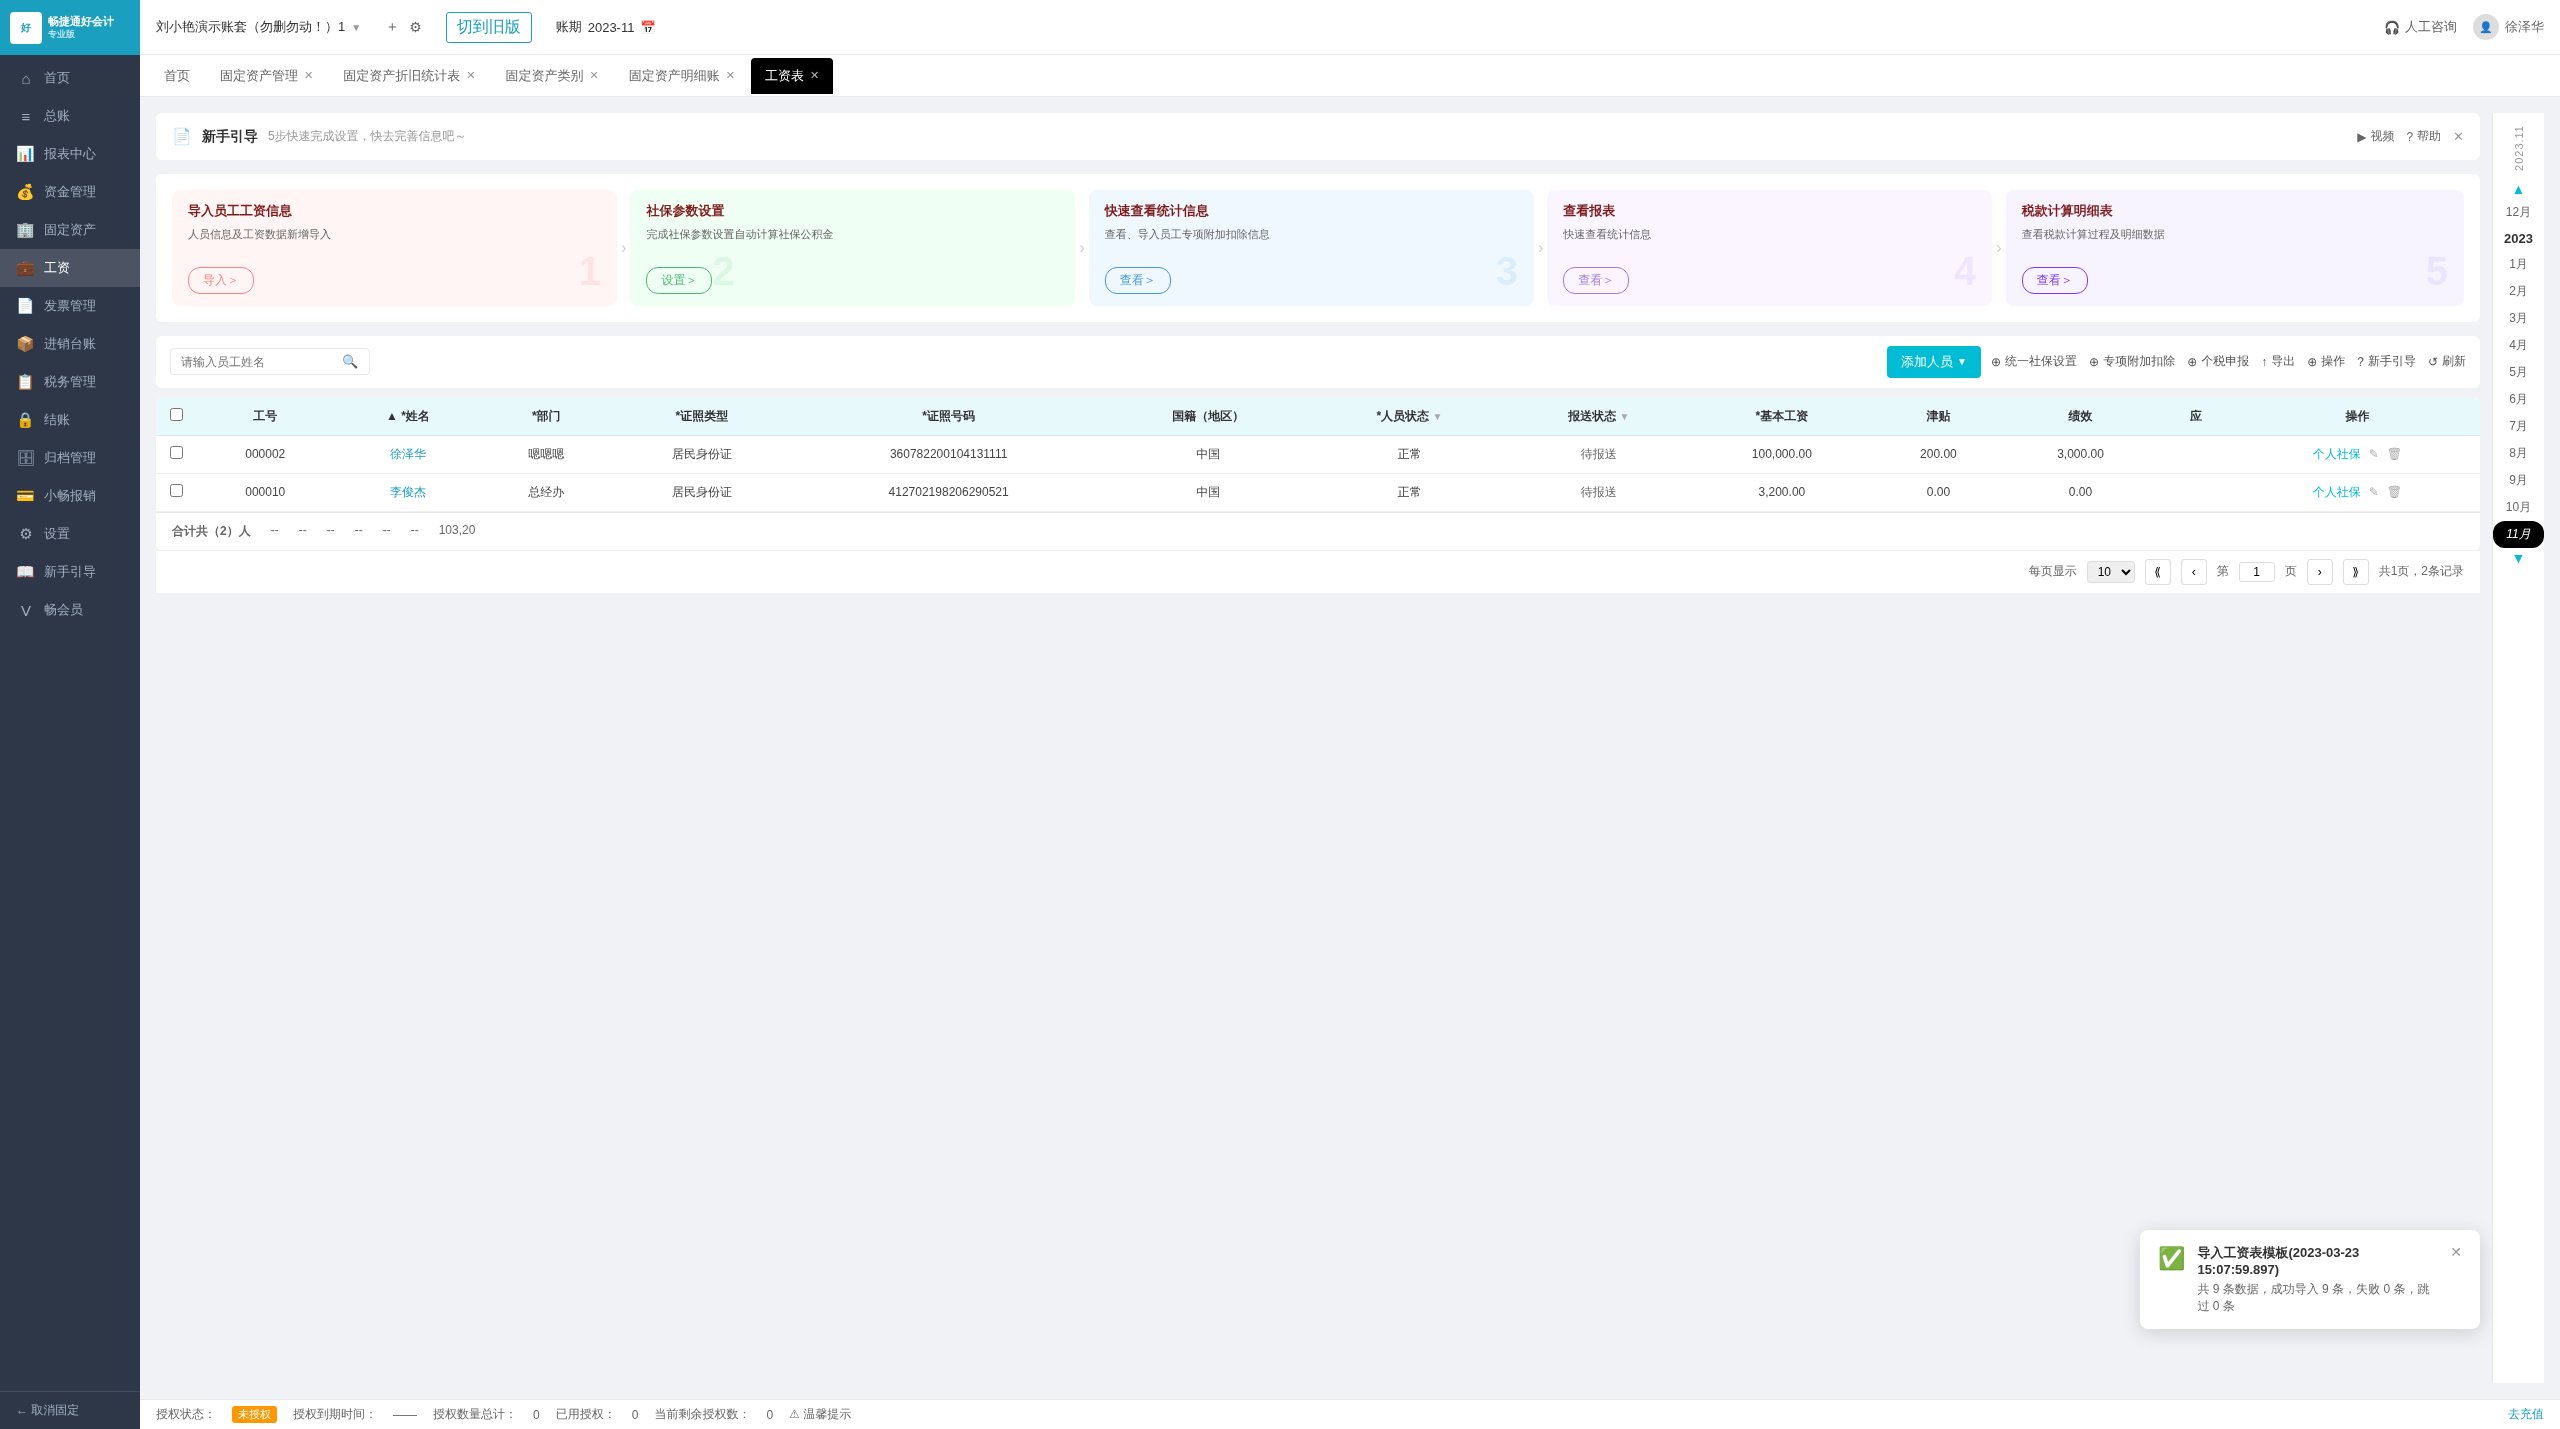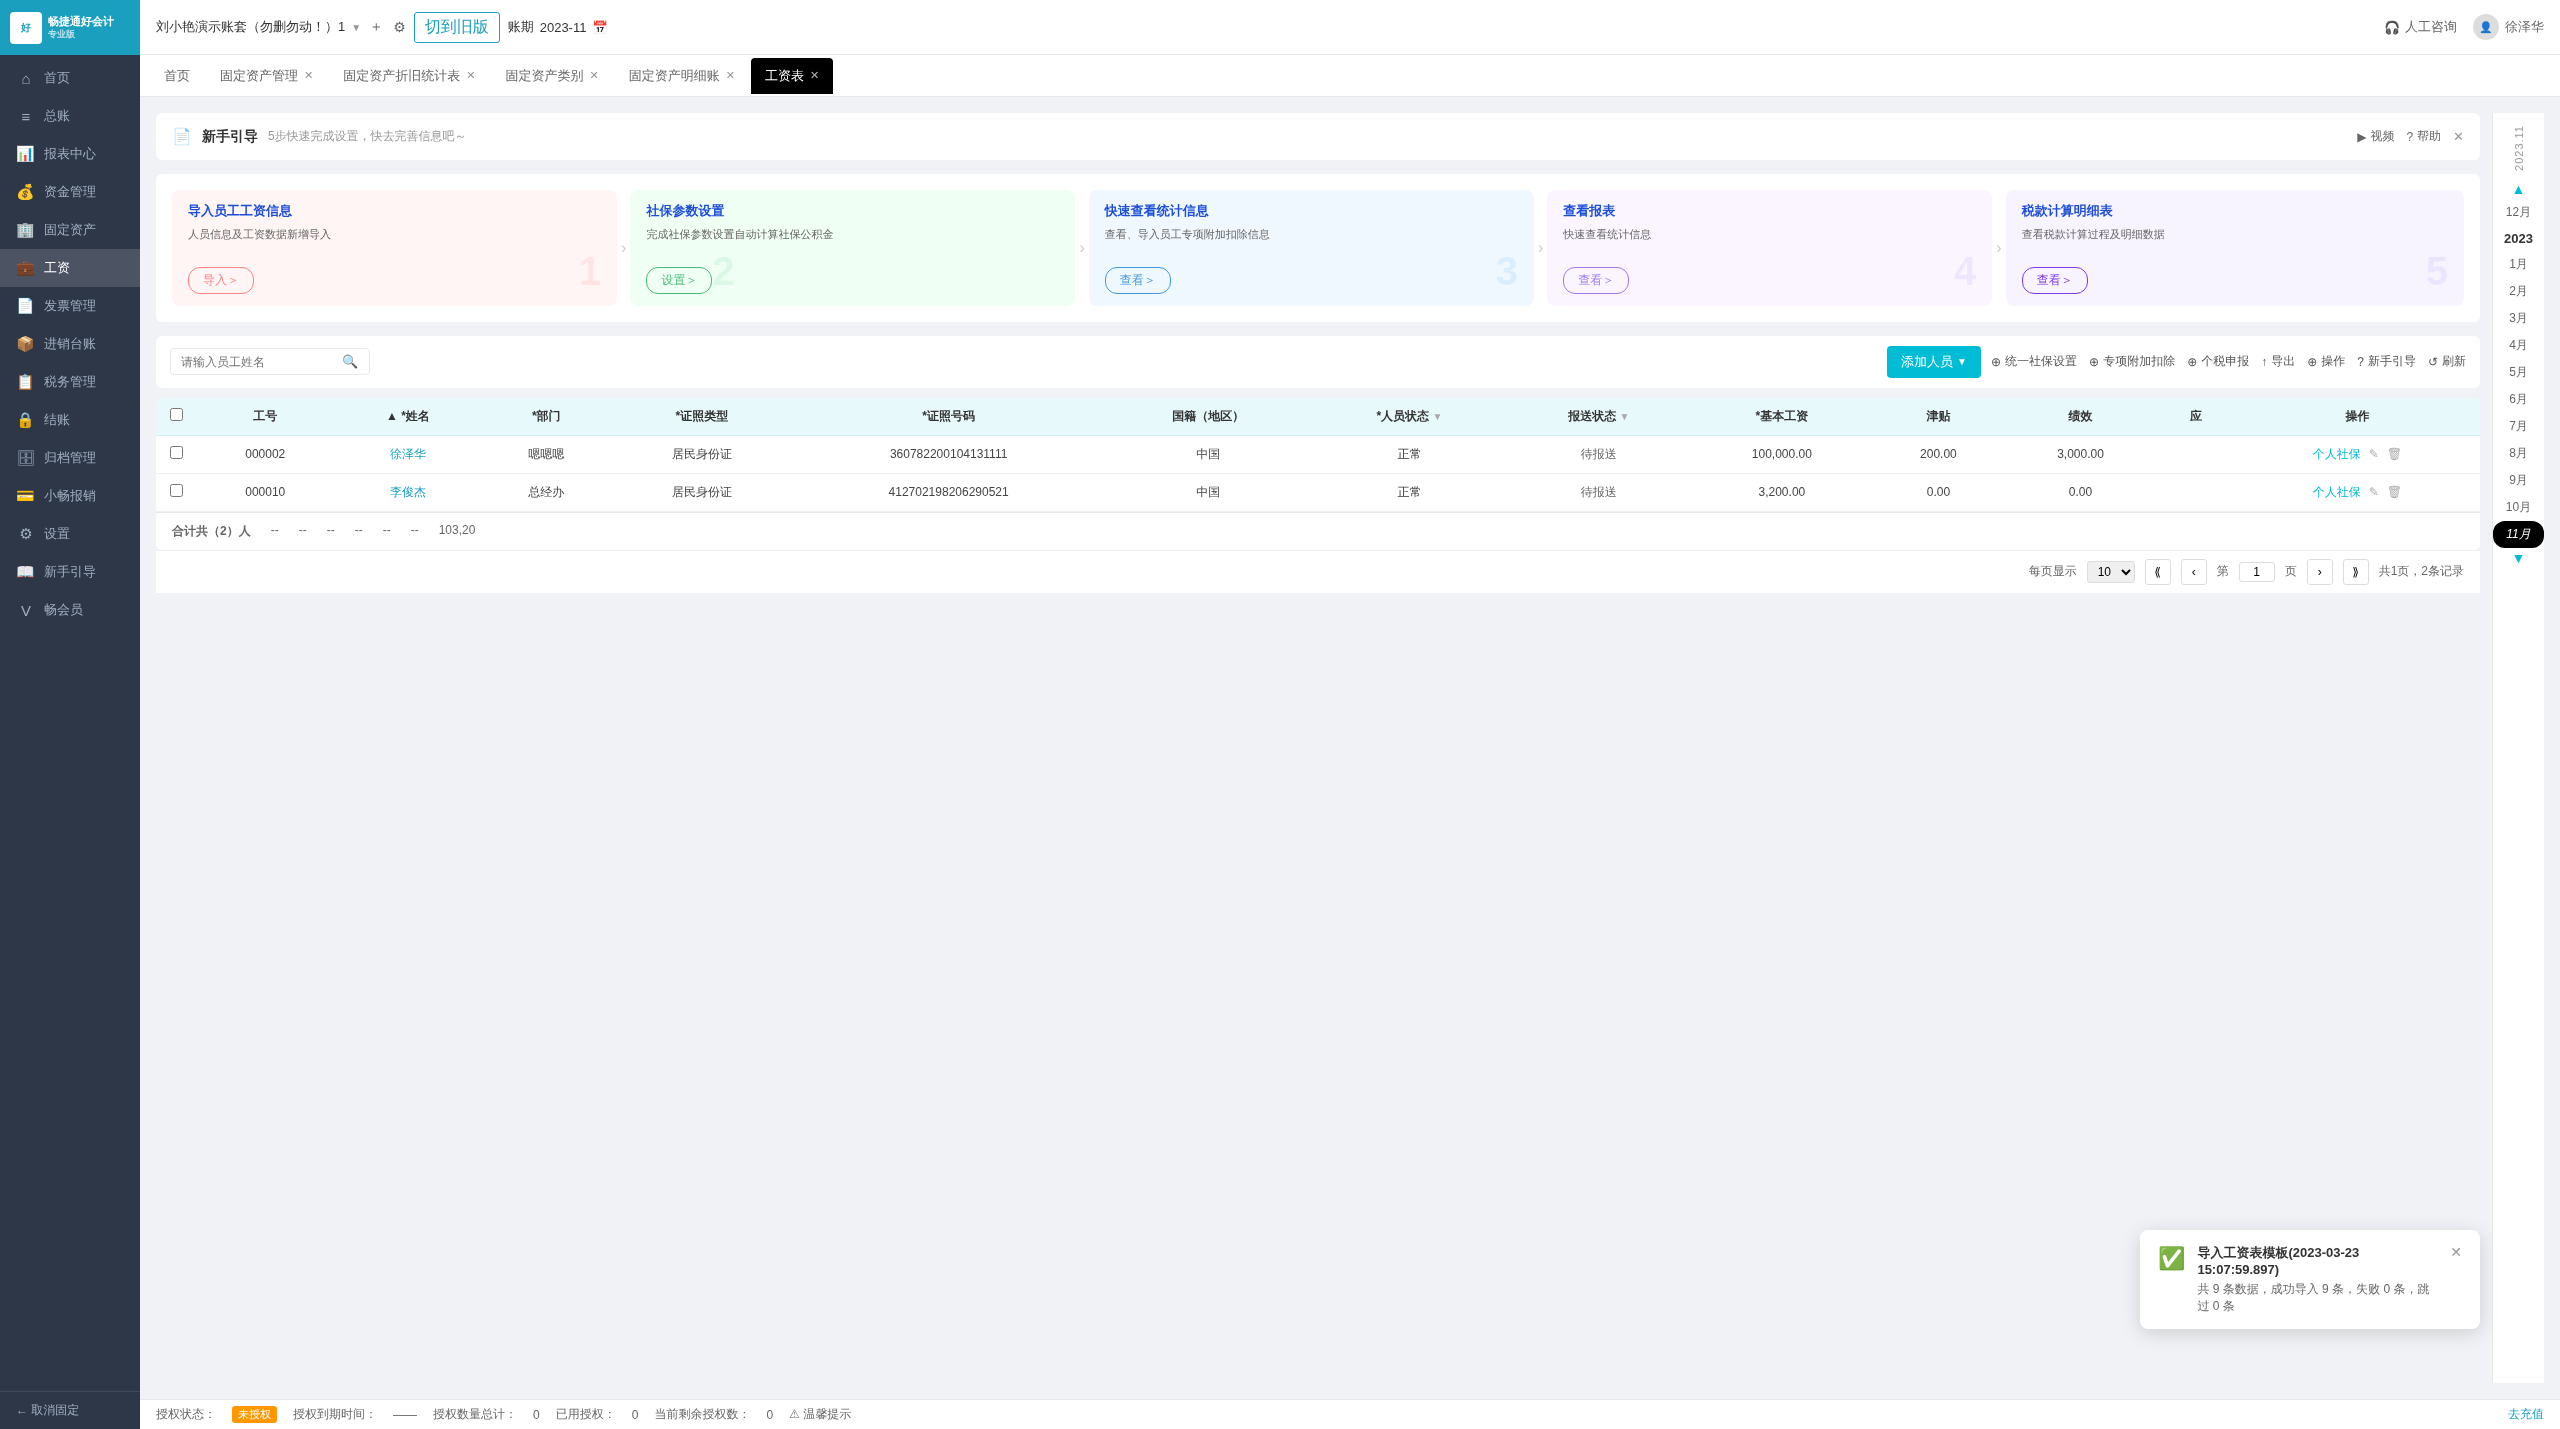--- a/index.html
+++ b/index.html
@@ -69,21 +69,21 @@
     
     .top-bar {
       background: white;
       height: 55px;
       display: flex;
       align-items: center;
       padding: 0 16px;
       border-bottom: 1px solid #e8e8e8;
       gap: 10px;
     }
-    .top-bar-left { display: flex; align-items: center; gap: 8px; flex: 1; }
+    .top-bar-left { display: flex; align-items: center; gap: 24px; flex: 1; }
     .account-selector {
       display: flex;
       align-items: center;
       gap: 6px;
       font-size: 13px;
       color: #333;
       cursor: pointer;
     }
     .account-selector .arrow { color: #999; font-size: 10px; }
     .top-bar-icons { display: flex; gap: 10px; align-items: center; color: #666; }
@@ -177,21 +177,21 @@
     .step-content.green { background: #f0fff4; }
     .step-content.blue { background: #f0f8ff; }
     .step-content.purple { background: #faf5ff; }
     .step-content.lavender { background: #f8f4ff; }
     .step-num { font-size: 40px; font-weight: bold; opacity: 0.15; margin-top: auto; }
     .step-num.pink { color: #fc8181; }
     .step-num.green { color: #68d391; }
     .step-num.blue { color: #63b3ed; }
     .step-num.purple { color: #b794f4; }
     .step-num.lavender { color: #a78bfa; }
-    .step-title { font-size: 13px; font-weight: bold; color: #1d4ed8; }
+    .step-title { font-size: 13px; font-weight: bold; color: #7f1d1d; }
     .step-desc { font-size: 11px; color: #666; line-height: 1.5; }
     .step-btn {
       display: inline-block;
       padding: 4px 14px;
       border-radius: 12px;
       font-size: 12px;
       cursor: pointer;
       border: 1px solid;
       margin-top: auto;
       width: fit-content;

